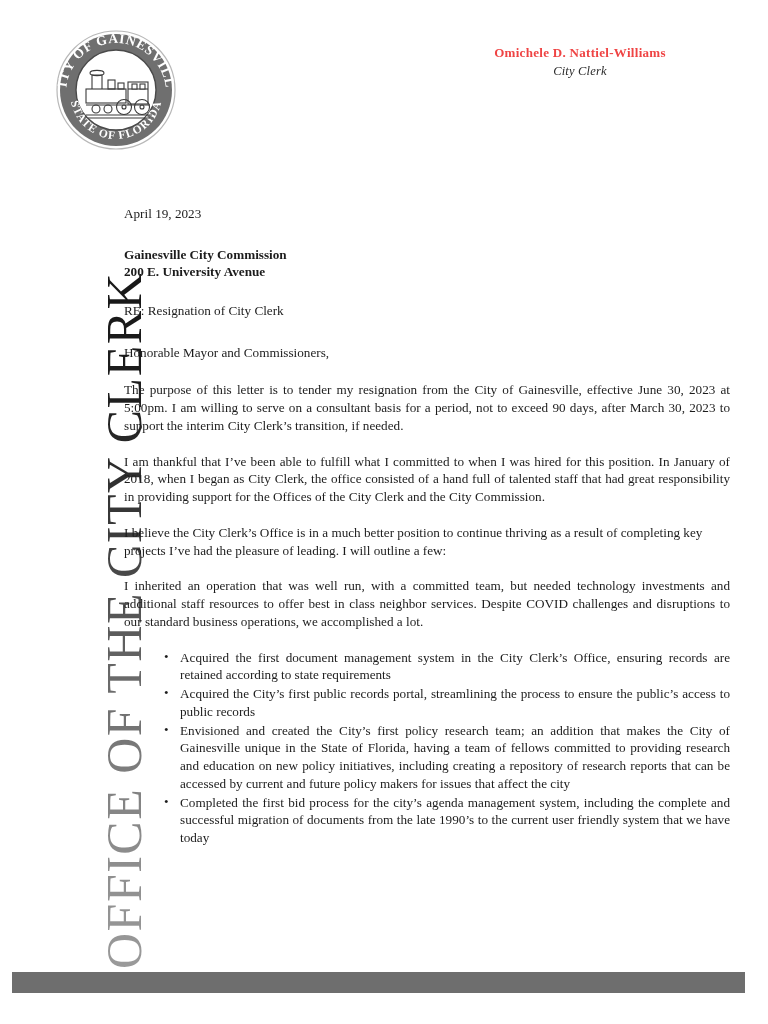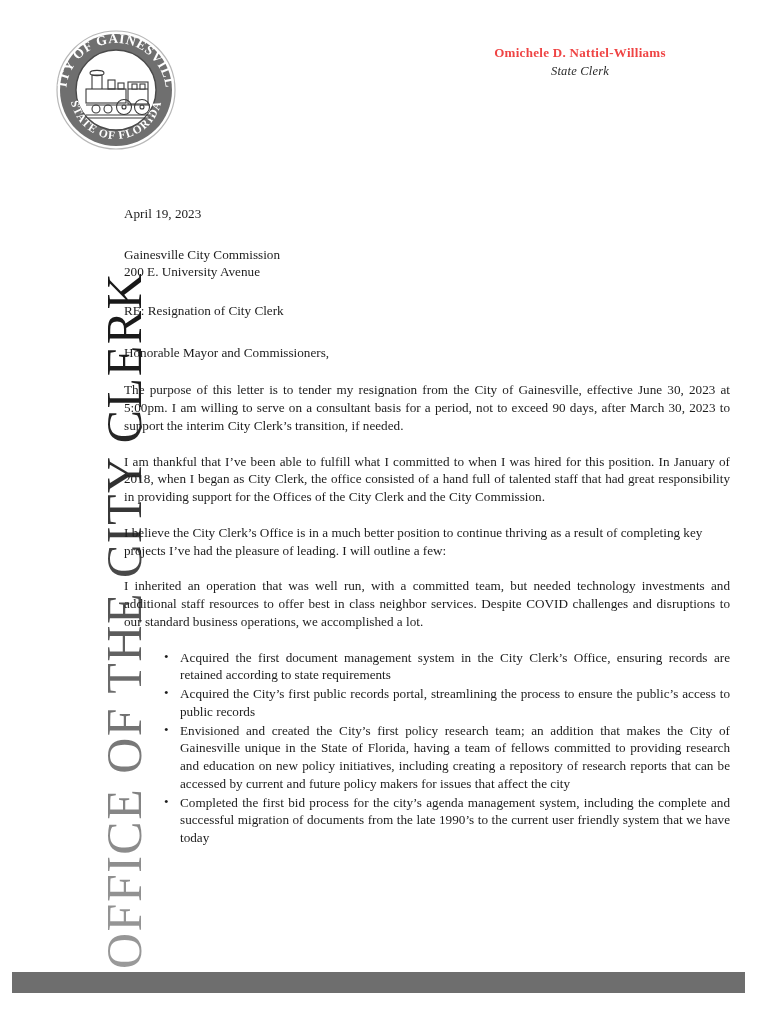--- a/index.html
+++ b/index.html
@@ -75,21 +75,21 @@
   .letter {
     position: absolute;
     left: 124px;
     top: 205px;
     width: 606px;
     font-size: 13.2px;
     line-height: 1.33;
     color: #1c1c1c;
   }
   .date-line { margin-bottom: 23px; }
-  .address-block { margin-bottom: 22px; }
+  .address-block { margin-bottom: 22px; font-weight: bold; }
   .address-block div { line-height: 1.32; }
   .re-line { margin-bottom: 24px; }
   .salutation { margin-bottom: 20px; }
 
   .para {
     text-align: justify;
     margin-bottom: 18px;
     line-height: 1.345;
   }
   .para:last-child { margin-bottom: 0; }
@@ -164,21 +164,21 @@
         <circle cx="78" cy="80" r="2"></circle>
         <circle cx="96" cy="80" r="2"></circle>
         <line x1="40" y1="88" x2="106" y2="88"></line>
         <line x1="42" y1="91" x2="104" y2="91"></line>
       </g>
     </svg>
   </div>
 
   <div class="letterhead">
     <div class="letterhead-name">Omichele D. Nattiel-Williams</div>
-    <div class="letterhead-title">State Clerk</div>
+    <div class="letterhead-title">City Clerk</div>
   </div>
 
   <div class="sidebar-title">OFFICE OF THE CITY CLERK</div>
 
   <div class="letter">
 
     <div class="date-line">April 19, 2023</div>
 
     <div class="address-block">
       <div>Gainesville City Commission</div>

